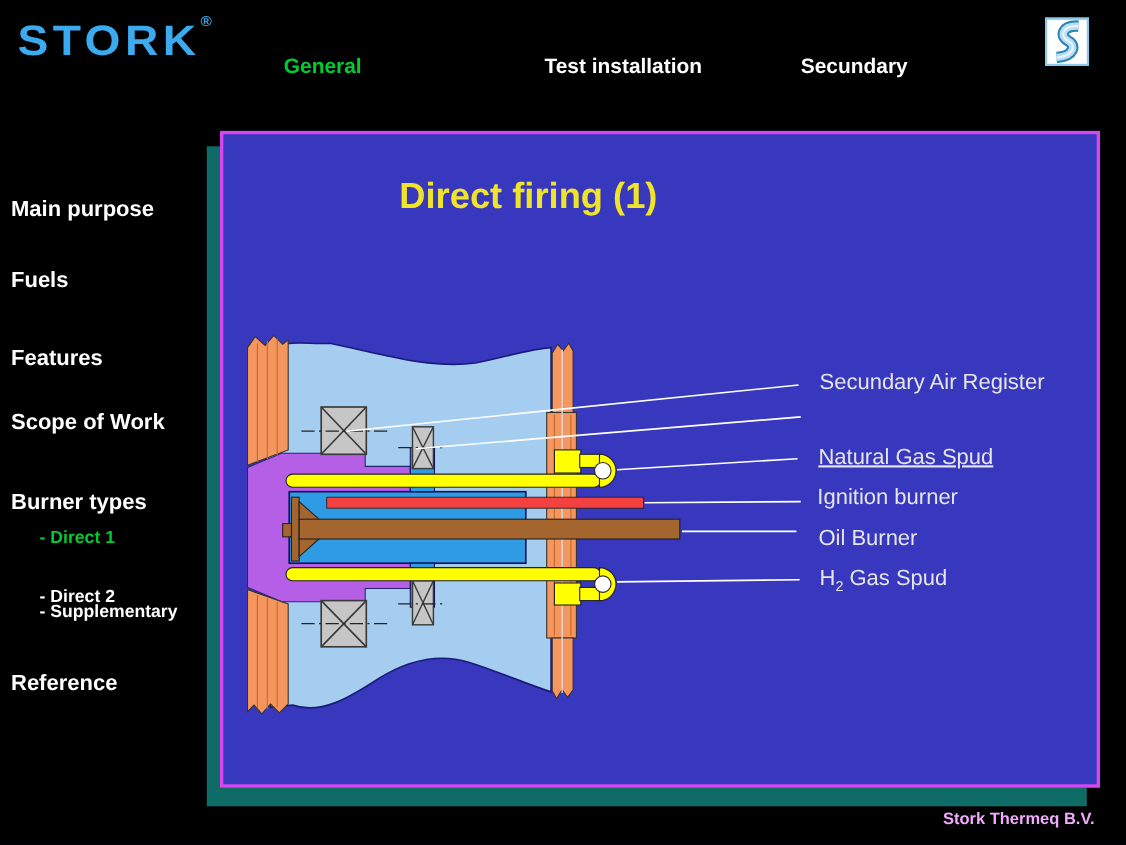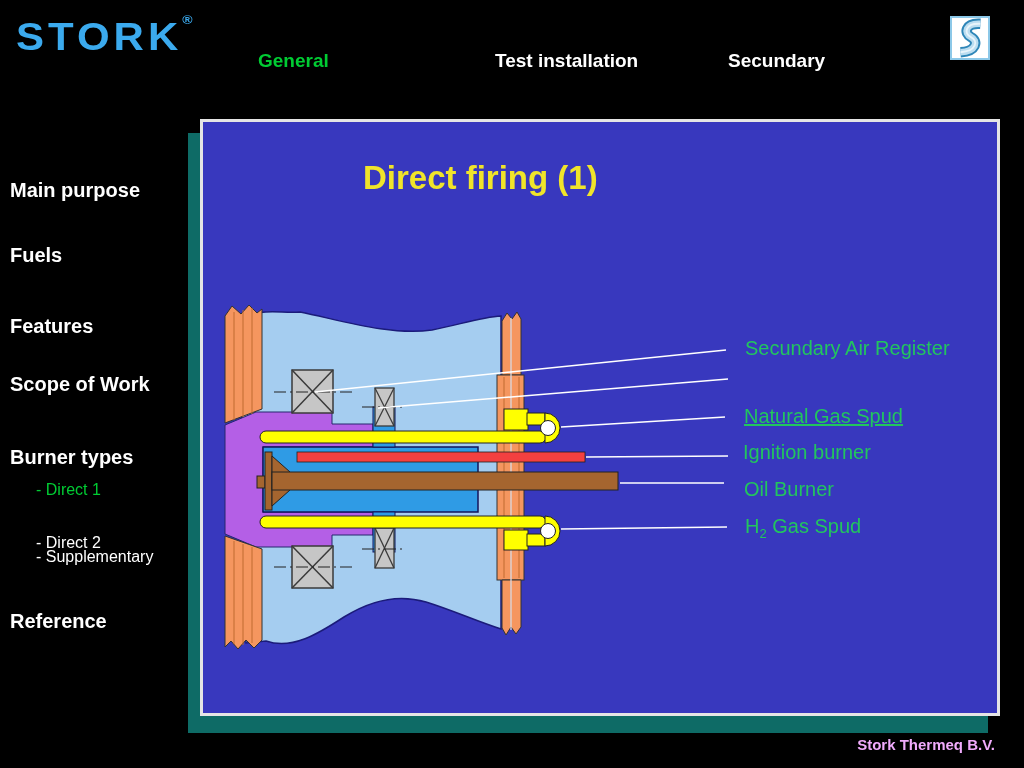--- a/index.html
+++ b/index.html
@@ -16,32 +16,32 @@
   .nav-general{left:258px;}
   .nav-test{left:462px;margin-left:33px;}
   .nav-conclusion{left:728px;}
   .logo-mark{left:950px;top:16px;width:40px;height:44px;background:#FFFFFF;
              border:2px solid #8CC8E8;box-sizing:border-box;}
 
   
   .side-item{left:10px;font-size:20px;font-weight:bold;color:#FFFFFF;line-height:22px;cursor:pointer;}
   .side-main{top:179px;} .side-fuels{top:244px;} .side-features{top:315px;}
   .side-scope{top:373px;} .side-burner{top:446px;} .side-reference{top:610px;}
-  .side-sub{left:36px;font-size:16px;font-weight:normal;color:#FFFFFF;line-height:18px;cursor:pointer;}
+  .side-sub{left:36px;font-size:16px;font-weight:bold;color:#FFFFFF;line-height:18px;cursor:pointer;}
   .sub-direct1{top:481px;color:#00CC33;} .sub-direct2{top:513px;margin-top:21px;} .sub-supp{top:548px;}
 
   
   .slide-shadow{left:188px;top:133px;width:800px;height:600px;background:#0E6B66;}
   .slide-panel{left:200px;top:119px;width:794px;height:591px;background:#3838BE;
-               border:3px solid #e5e5e5;}
+               border:3px solid #d946ef;}
   .slide-title{left:160px;top:37px;font-size:33px;font-weight:bold;color:#F0E42A;}
   .diagram-svg{left:0;top:0;}
 
   
-  .callout{position:absolute;font-size:20px;color:#22c55e;line-height:22px;white-space:nowrap;}
+  .callout{position:absolute;font-size:20px;color:#e5e5e5;line-height:22px;white-space:nowrap;}
   .co-secondary{left:542px;top:215px;}
   .co-primary{left:545px;top:247px;}
   .co-natural{left:541px;top:283px;text-decoration:underline;}
   .co-ignition{left:540px;top:319px;}
   .co-oil{left:541px;top:356px;}
   .co-h2{left:542px;top:393px;}
   .co-h2 sub{font-size:13px;}
 
   
   .footer-company{left:700px;top:736px;width:295px;text-align:right;

